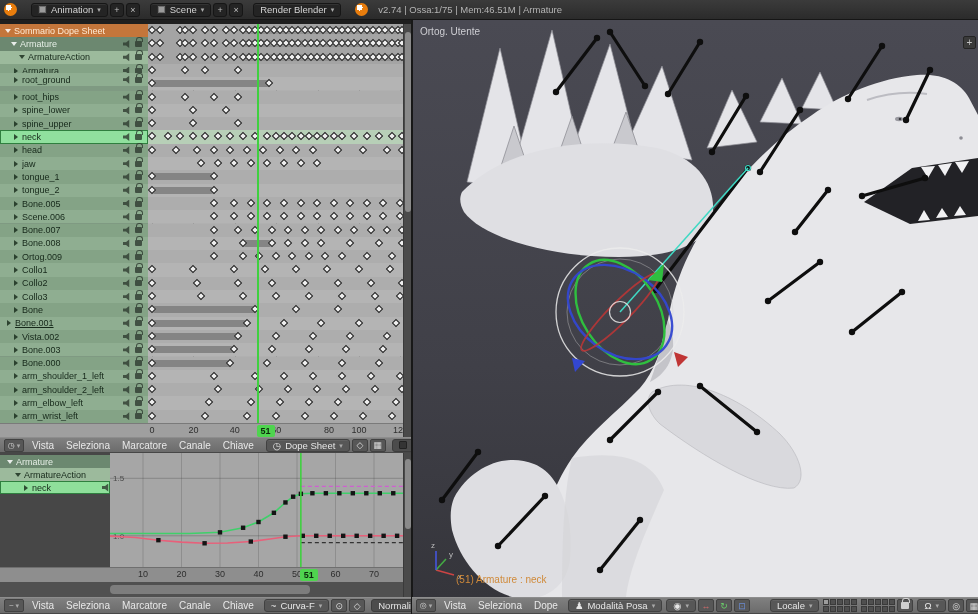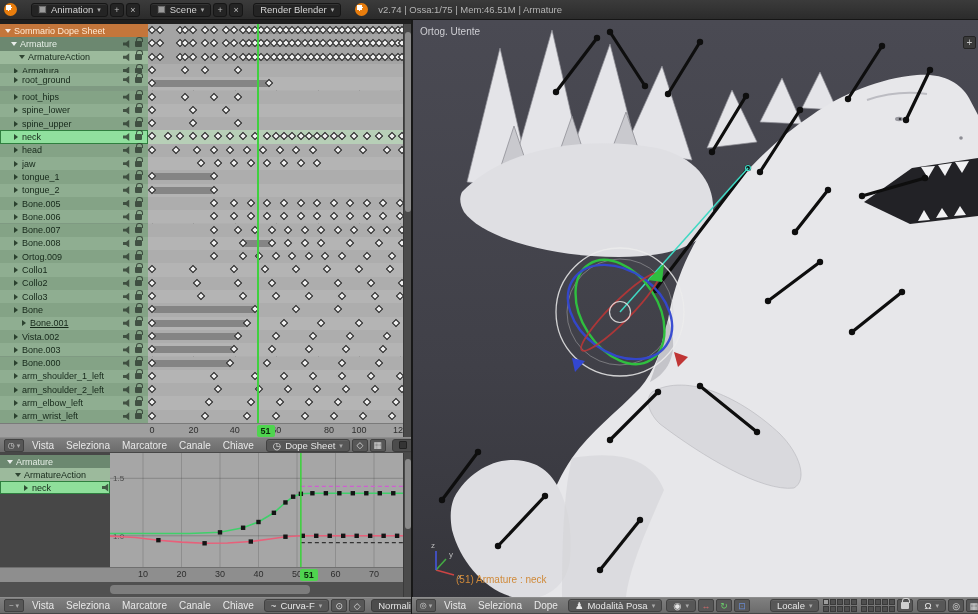--- a/index.html
+++ b/index.html
@@ -198,21 +198,21 @@
         <div class="ico-lock"></div>
       </div>
       <div class="ds-row channel" style="top: 172.9px; height: 13.3px; padding-left: 10px;">
         <div class="tri"></div>
         <div class="ds-label">Bone.005</div>
         <div class="ico-spk"></div>
         <div class="ico-lock"></div>
       </div>
       <div class="ds-row channel" style="top: 186.2px; height: 13.3px; padding-left: 10px;">
         <div class="tri"></div>
-        <div class="ds-label">Bone.006</div>
+        <div class="ds-label">Scene.006</div>
         <div class="ico-spk"></div>
         <div class="ico-lock"></div>
       </div>
       <div class="ds-row channel" style="top: 199.5px; height: 13.3px; padding-left: 10px;">
         <div class="tri"></div>
         <div class="ds-label">Bone.007</div>
         <div class="ico-spk"></div>
         <div class="ico-lock"></div>
       </div>
       <div class="ds-row channel" style="top: 212.8px; height: 13.3px; padding-left: 10px;">
@@ -244,21 +244,21 @@
         <div class="ds-label">Collo3</div>
         <div class="ico-spk"></div>
         <div class="ico-lock"></div>
       </div>
       <div class="ds-row channel" style="top: 279.3px; height: 13.3px; padding-left: 10px;">
         <div class="tri"></div>
         <div class="ds-label">Bone</div>
         <div class="ico-spk"></div>
         <div class="ico-lock"></div>
       </div>
-      <div class="ds-row channel" style="top: 292.6px; height: 13.3px; padding-left: 18px; text-decoration: underline;">
+      <div class="ds-row channel" style="top: 292.6px; height: 13.3px; padding-left: 3px; text-decoration: underline;">
         <div class="tri"></div>
         <div class="ds-label">Bone.001</div>
         <div class="ico-spk"></div>
         <div class="ico-lock"></div>
       </div>
       <div class="ds-row channel" style="top: 305.9px; height: 13.3px; padding-left: 10px;">
         <div class="tri"></div>
         <div class="ds-label">Vista.002</div>
         <div class="ico-spk"></div>
         <div class="ico-lock"></div>

